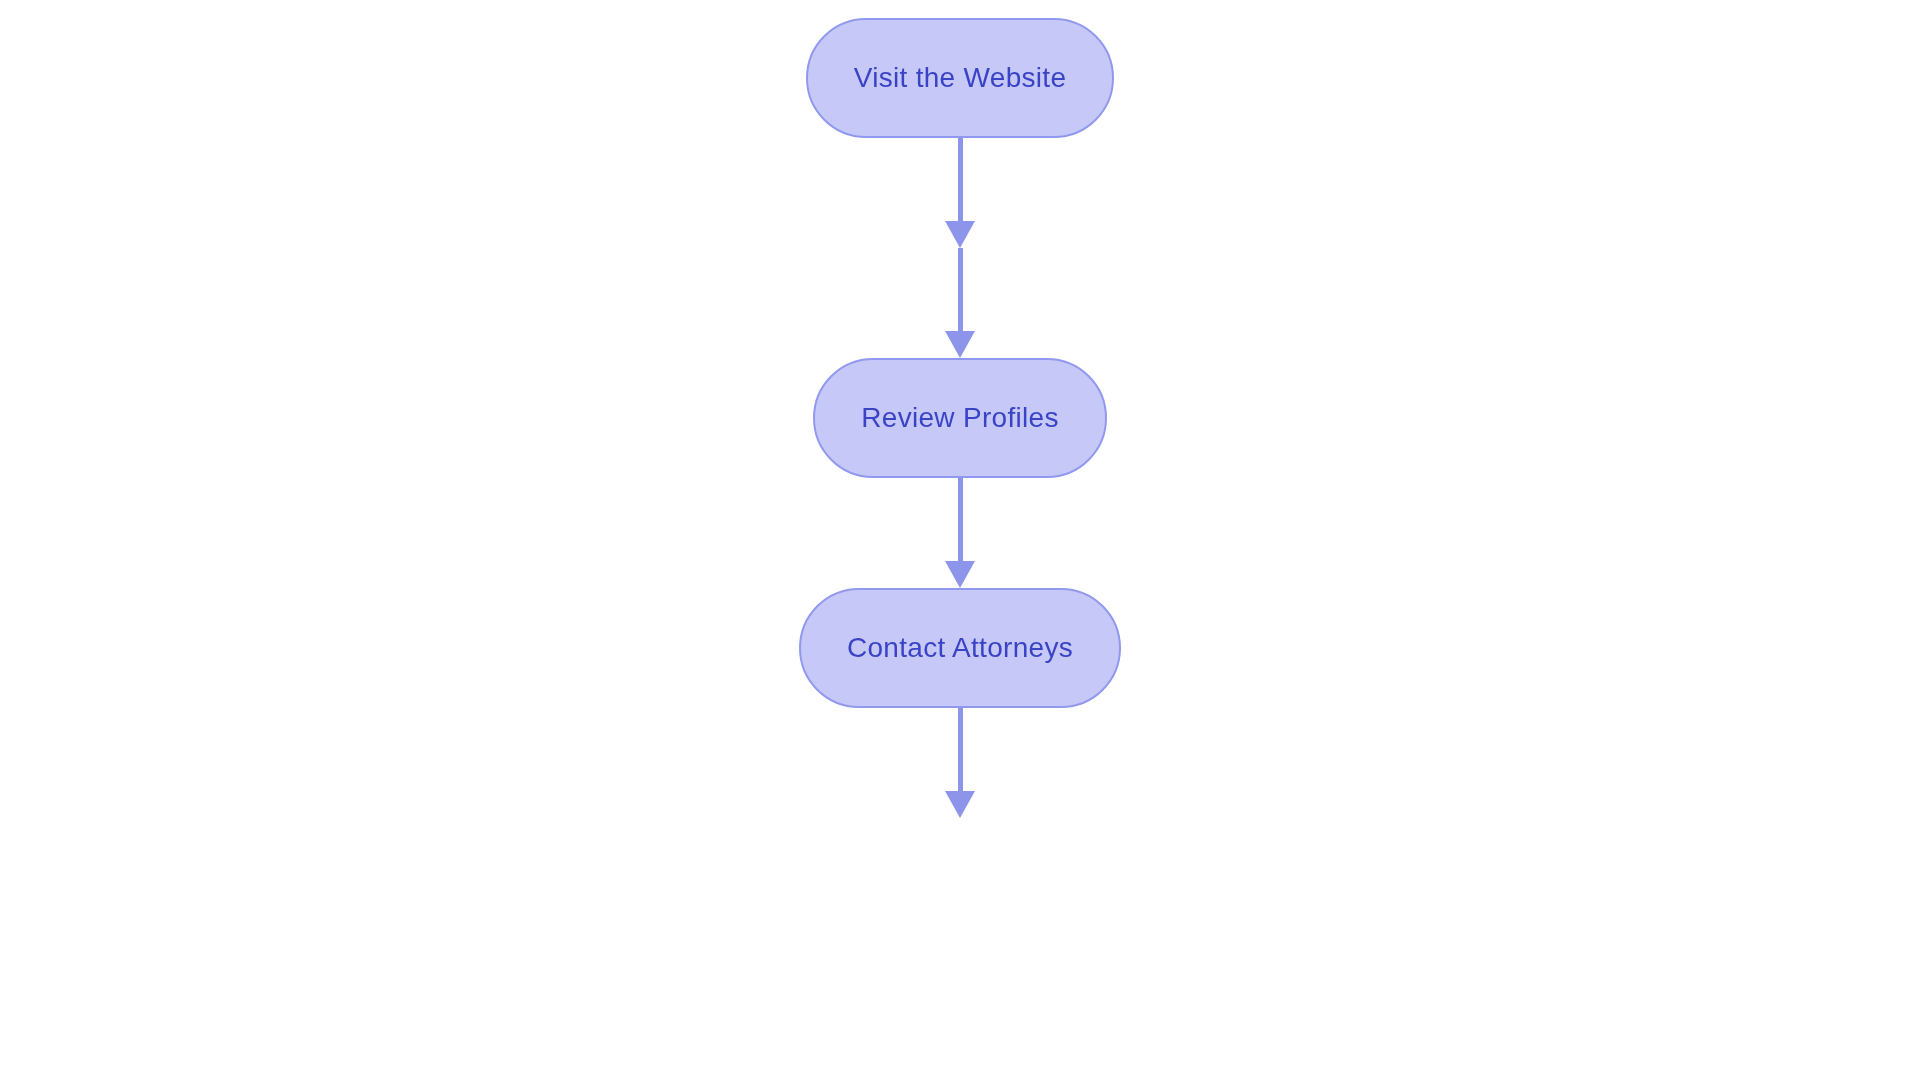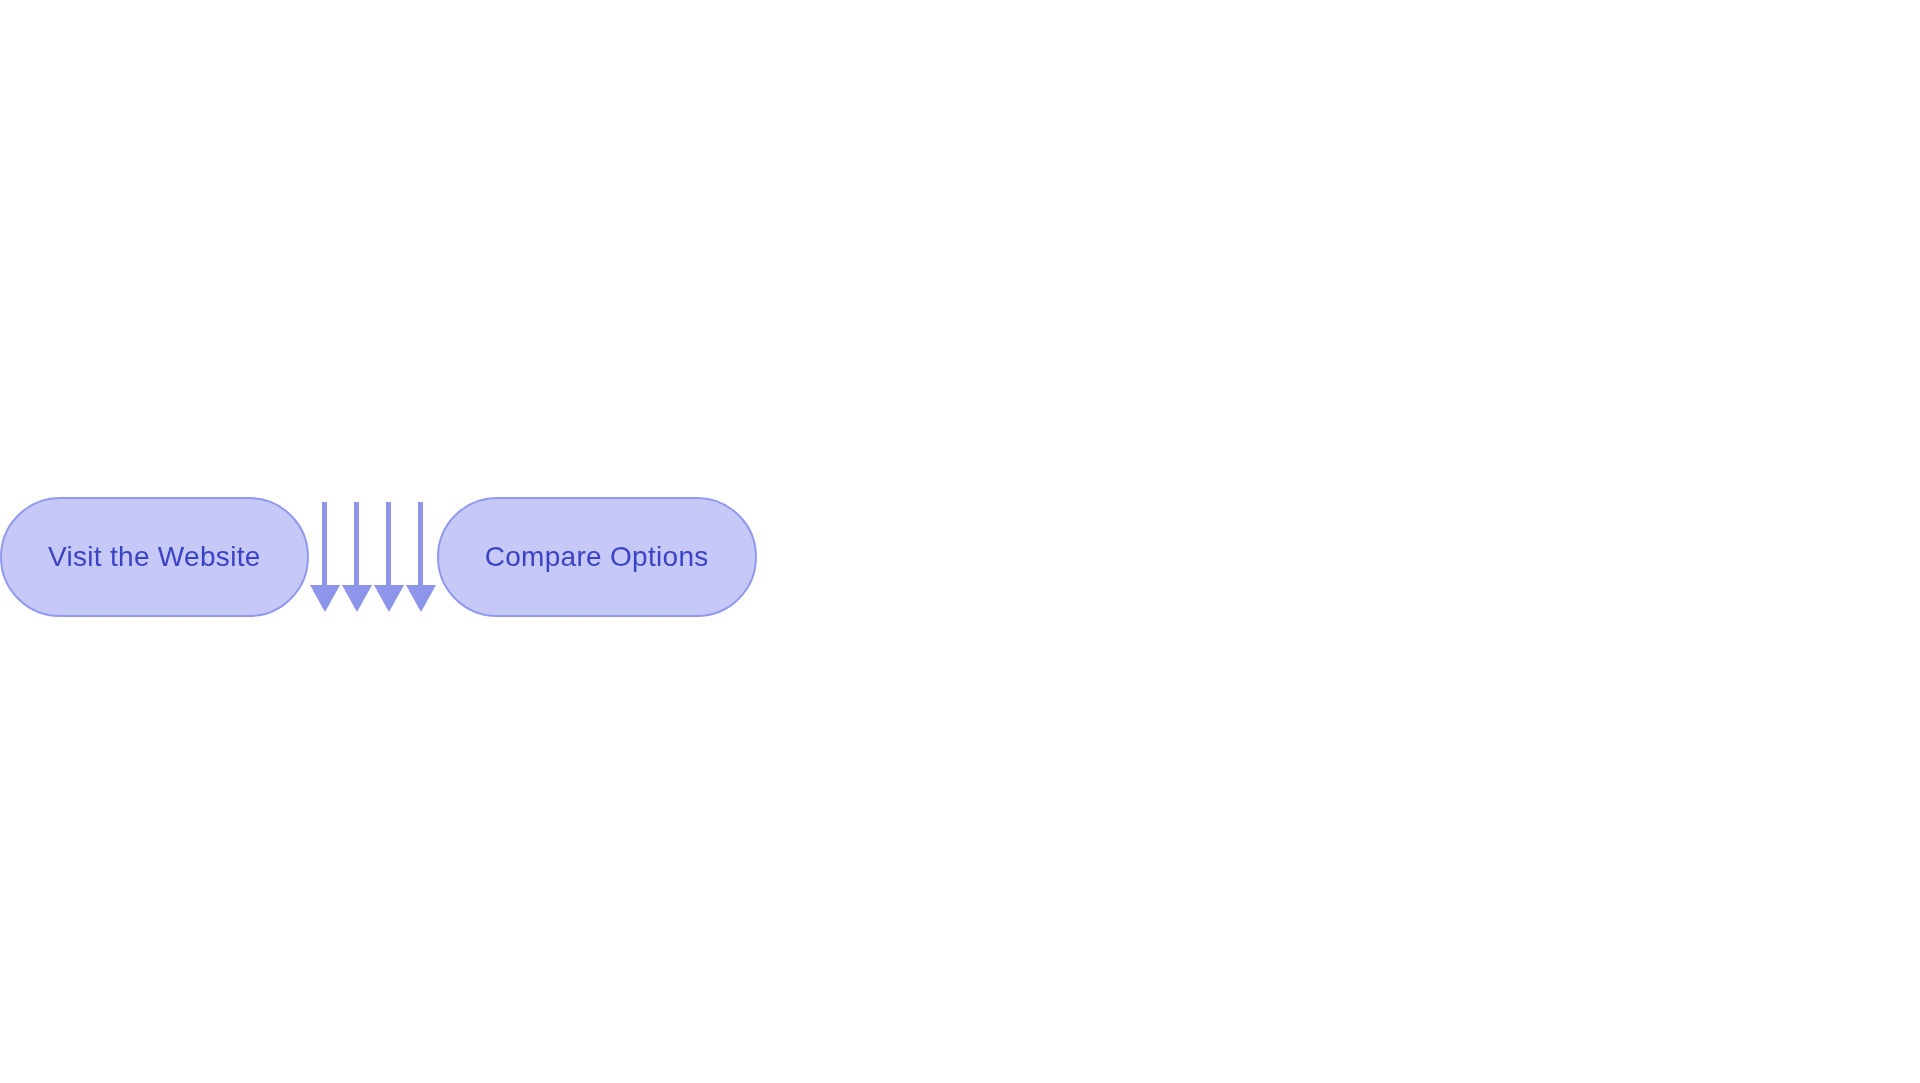--- a/index.html
+++ b/index.html
@@ -14,22 +14,23 @@
     width: 1920px;
     height: 1083px;
     background: var(--background);
     overflow: hidden;
     font-family: "Liberation Sans", "DejaVu Sans", sans-serif;
   }
   .canvas {
     width: 1920px;
     height: 1083px;
     display: flex;
+    flex-direction: column;
     align-items: center;
-    padding-top: 31px;
+    padding-top: 18px;
   }
   .node {
     height: 120px;
     min-width: 240px;
     padding: 0 46px;
     border-radius: 60px;
     background: var(--node-fill);
     border: 2px solid var(--node-border);
     display: flex;
     align-items: center;
@@ -77,29 +78,32 @@
     <div class="arrow-line"></div>
     <div class="arrow-head"></div>
   </div>
 
 
   <div class="arrow">
     <div class="arrow-line"></div>
     <div class="arrow-head"></div>
   </div>
 
+  <div class="node">
+    <span class="node-label">Review Profiles</span>
+  </div>
+
+  <div class="arrow">
+    <div class="arrow-line"></div>
+    <div class="arrow-head"></div>
+  </div>
+
+  <div class="node">
+    <span class="node-label">Contact Attorneys</span>
+  </div>
 
   <div class="arrow">
     <div class="arrow-line"></div>
     <div class="arrow-head"></div>
   </div>
 
 
-  <div class="arrow">
-    <div class="arrow-line"></div>
-    <div class="arrow-head"></div>
-  </div>
-
-  <div class="node">
-    <span class="node-label">Compare Options</span>
-  </div>
-
 </div>
 
 </body></html>

